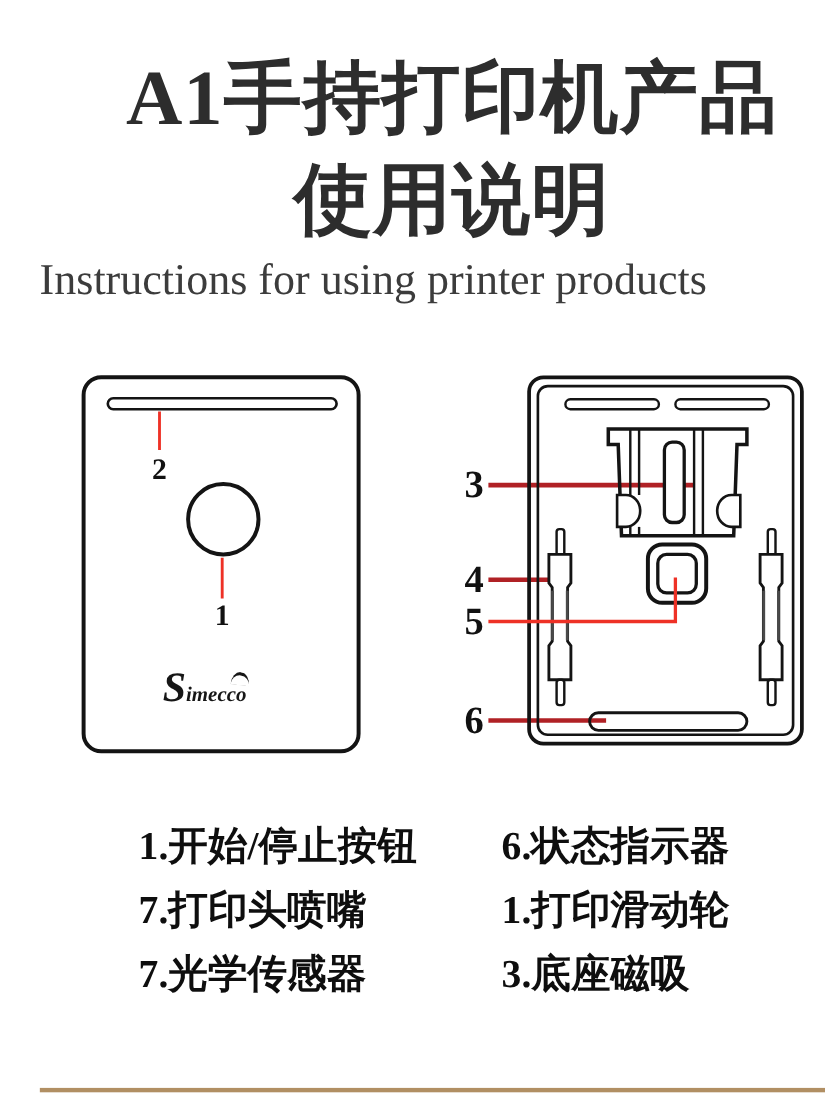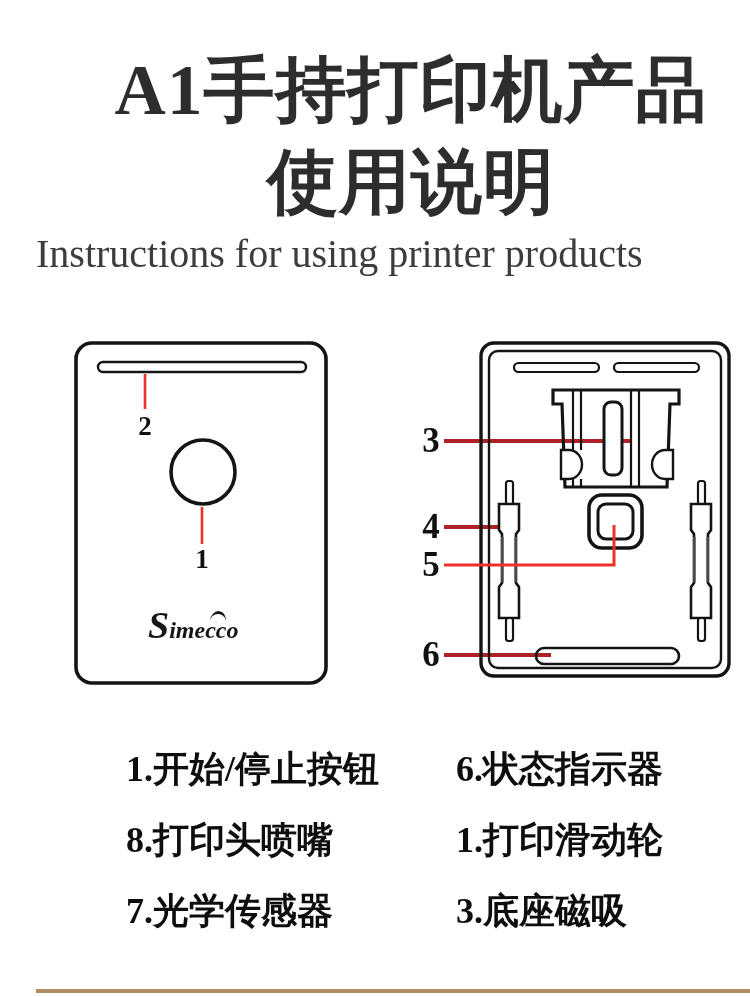--- a/index.html
+++ b/index.html
@@ -15,21 +15,21 @@
   .subtitle{
     position:absolute;top:230px;left:0;width:744px;text-align:left;
     font-size:40px;line-height:48px;font-weight:400;color:#3c3c3c;
   }
   
   .diagram-svg{position:absolute;}
   #front-svg{left:25px;top:328px;}
   #back-svg{left:370px;top:325px;}
   .logo{
     position:absolute;left:112px;top:608px;width:120px;
-    font-size:24px;line-height:34px;font-weight:bold;font-style:italic;color:#161616;
+    font-size:19px;line-height:34px;font-weight:bold;font-style:italic;color:#161616;
     letter-spacing:0px;
   }
   .logo::first-letter{font-size:38px;}
   .logo-accent{
     position:absolute;left:174px;top:611px;width:17px;height:9px;
     border-top:3.5px solid #161616;border-radius:50% 50% 0 0/100% 100% 0 0;
     transform:rotate(6deg);
   }
   .callout-num{
     position:absolute;font-weight:bold;color:#111;text-align:center;
@@ -38,21 +38,21 @@
   .num-large{width:30px;font-size:35px;line-height:42px;}
   #num-2{left:96px;top:411px;}
   #num-1{left:153px;top:544px;}
   #num-3{left:380px;top:420px;}
   #num-4{left:380px;top:506px;}
   #num-5{left:380px;top:544px;}
   #num-6{left:380px;top:634px;}
   
   .legend{
     position:absolute;left:90px;top:750px;width:590px;
-    display:grid;grid-template-columns:330px 250px;row-gap:32px;
+    display:grid;grid-template-columns:330px 250px;row-gap:19px;
     font-size:36px;line-height:39px;font-weight:bold;color:#0e0e0e;
   }
   .legend-item{white-space:nowrap;}
   
   .footer-bar{
     position:absolute;left:0;top:989px;width:750px;height:4px;background:#b18f63;
   }
   svg *{vector-effect:non-scaling-stroke;}
 </style>
 </head>
@@ -130,21 +130,21 @@
   <span id="num-1" class="callout-num num-small">1</span>
   <span id="num-2" class="callout-num num-small">2</span>
   <span id="num-3" class="callout-num num-large">3</span>
   <span id="num-4" class="callout-num num-large">4</span>
   <span id="num-5" class="callout-num num-large">5</span>
   <span id="num-6" class="callout-num num-large">6</span>
 
   <div class="legend">
     <span class="legend-item">1.开始/停止按钮</span>
     <span class="legend-item">6.状态指示器</span>
-    <span class="legend-item">8.打印头喷嘴</span>
+    <span class="legend-item">7.打印头喷嘴</span>
     <span class="legend-item">1.打印滑动轮</span>
     <span class="legend-item">7.光学传感器</span>
     <span class="legend-item">3.底座磁吸</span>
   </div>
 
   <div class="footer-bar"></div>
 
 </div>
 
 </body></html>

